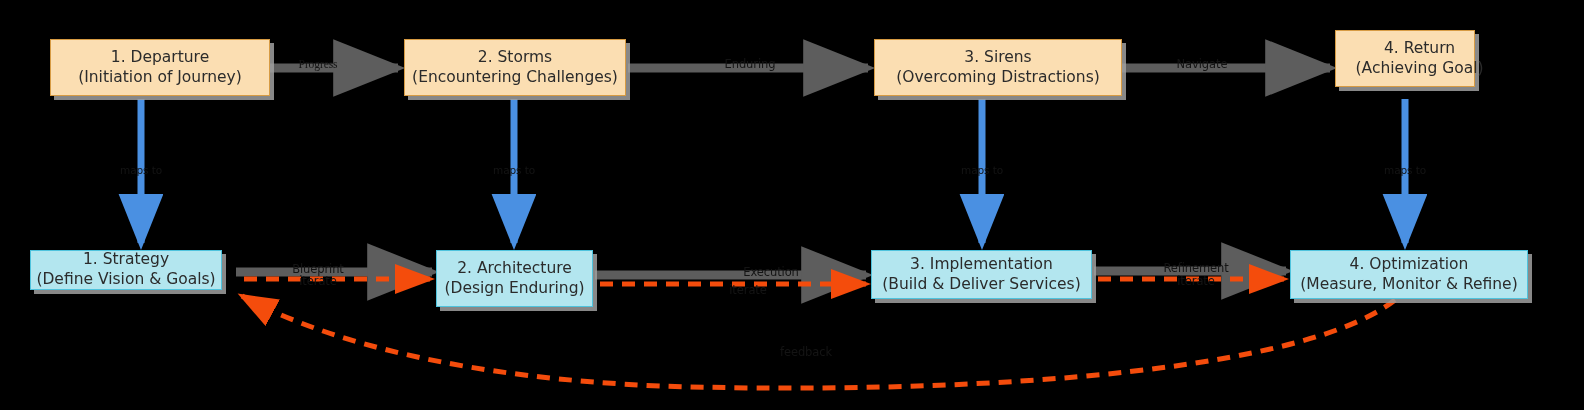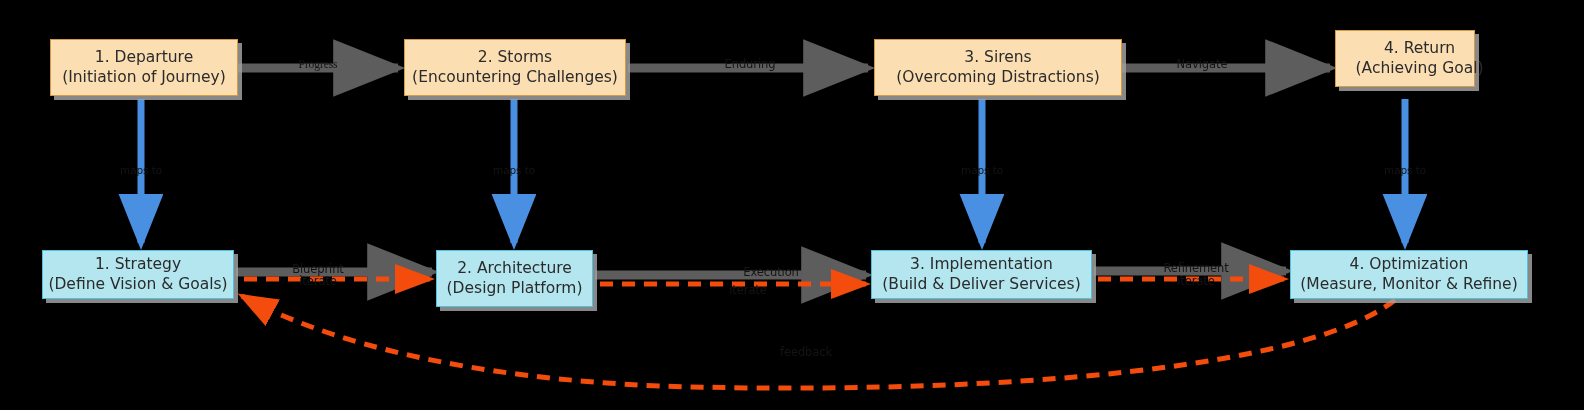--- a/index.html
+++ b/index.html
@@ -107,48 +107,48 @@
 
     <g fill="none" stroke="#f44c0c" stroke-width="5" stroke-dasharray="13 9" stroke-linecap="butt">
       <line x1="244" y1="279" x2="430" y2="279" marker-end="url(#ah-orange)"></line>
       <line x1="600" y1="284" x2="866" y2="284" marker-end="url(#ah-orange)"></line>
       <line x1="1098" y1="279" x2="1284" y2="279" marker-end="url(#ah-orange)"></line>
 
       <path d="M 1395 300 C 1290 382, 900 394, 660 386 C 470 378, 330 344, 242 296" marker-end="url(#ah-orange)"></path>
     </g>
   </svg>
 
-  <div class="node node-top" style="left:50px; top:39px; width:188px; height:57px;">
+  <div class="node node-top" style="left:50px; top:39px; width:220px; height:57px;">
     <span class="ln">1. Departure</span>
     <span class="ln">(Initiation of Journey)</span>
   </div>
 
   <div class="node node-top" style="left:404px; top:39px; width:222px; height:57px;">
     <span class="ln">2. Storms</span>
     <span class="ln">(Encountering Challenges)</span>
   </div>
 
   <div class="node node-top" style="left:874px; top:39px; width:248px; height:57px;">
     <span class="ln">3. Sirens</span>
     <span class="ln">(Overcoming Distractions)</span>
   </div>
 
   <div class="node node-top" style="left:1335px; top:30px; width:140px; height:57px;padding-left:29px;">
     <span class="ln">4. Return</span>
     <span class="ln">(Achieving Goal)</span>
   </div>
 
-  <div class="node node-bot" style="left:42px; top:250px; width:192px; height:49px;">
+  <div class="node node-bot" style="left:30px; top:250px; width:192px; height:40px;">
     <span class="ln">1. Strategy</span>
     <span class="ln">(Define Vision &amp; Goals)</span>
   </div>
 
   <div class="node node-bot" style="left:436px; top:250px; width:157px; height:57px;">
     <span class="ln">2. Architecture</span>
-    <span class="ln">(Design Platform)</span>
+    <span class="ln">(Design Enduring)</span>
   </div>
 
   <div class="node node-bot" style="left:871px; top:250px; width:221px; height:49px;">
     <span class="ln">3. Implementation</span>
     <span class="ln">(Build &amp; Deliver Services)</span>
   </div>
 
   <div class="node node-bot" style="left:1290px; top:250px; width:238px; height:49px;">
     <span class="ln">4. Optimization</span>
     <span class="ln">(Measure, Monitor &amp; Refine)</span>

